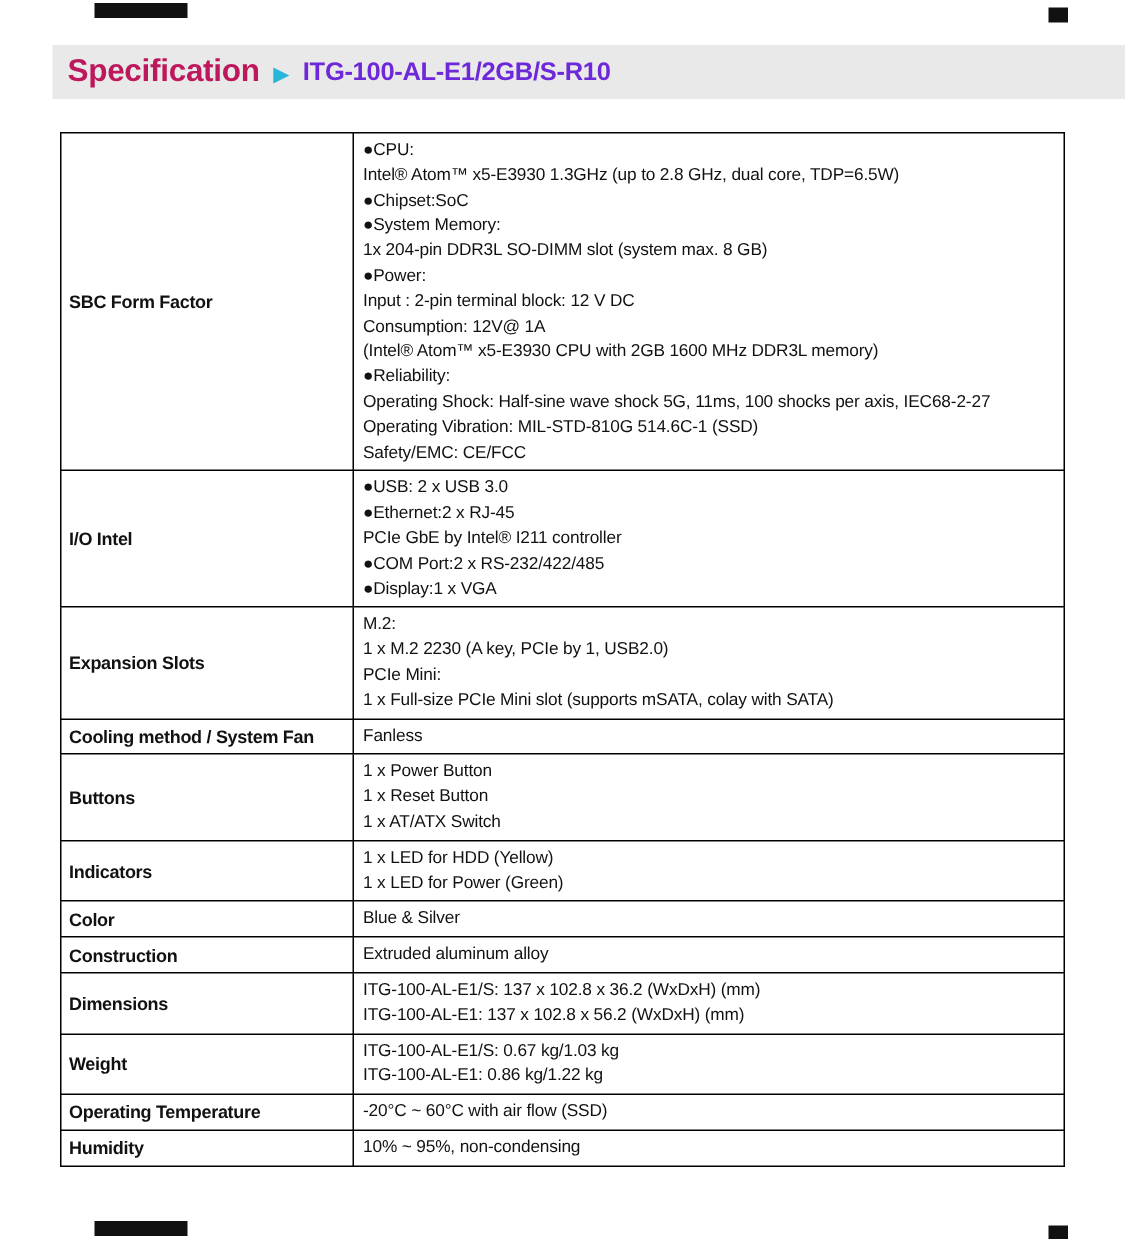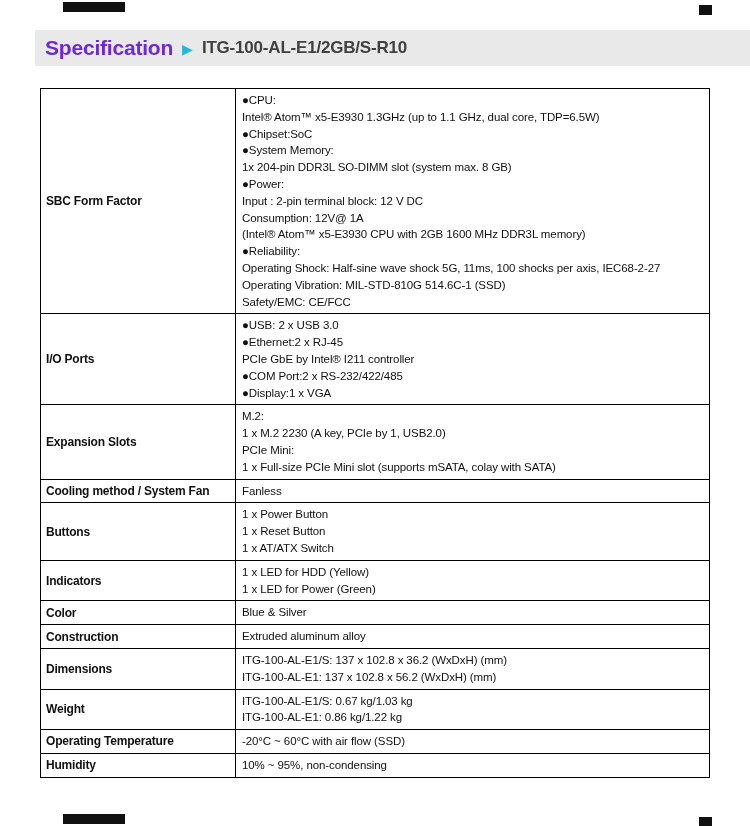--- a/index.html
+++ b/index.html
@@ -26,32 +26,32 @@
     left: 35px; right: 0; top: 30px;
     height: 36px;
     background: #e9e9e9;
     display: flex;
     align-items: center;
   }
   .header-band .title {
     font-size: 21px;
     font-weight: bold;
     margin-left: 10px;
-    color: #6d28d9;
+    color: #be185d;
     letter-spacing: -0.2px;
   }
   .header-band .tri {
     font-size: 14px;
     margin: 1px 9px 0 9px;
     line-height: 1;
   }
   .header-band .model {
     font-size: 17px;
     font-weight: 600;
-    color: #404040;
+    color: #6d28d9;
     letter-spacing: -0.2px;
   }
 
   
   table.spec {
     position: absolute;
     left: 40px; top: 88px;
     width: 670px;
     border-collapse: collapse;
     border: 1.5px solid #000;
@@ -95,36 +95,36 @@
   <span class="tri" style="color: rgb(41, 183, 217);">▶</span>
   <span class="model">ITG-100-AL-E1/2GB/S-R10</span>
 </div>
 
 <table class="spec">
   <tbody>
       <tr>
         <td class="label-cell">SBC Form Factor</td>
         <td class="value-cell">
           <div class="line">●CPU:</div>
-          <div class="line">Intel® Atom™ x5-E3930 1.3GHz (up to 1.1 GHz, dual core, TDP=6.5W)</div>
+          <div class="line">Intel® Atom™ x5-E3930 1.3GHz (up to 2.8 GHz, dual core, TDP=6.5W)</div>
           <div class="line">●Chipset:SoC</div>
           <div class="line">●System Memory:</div>
           <div class="line">1x 204-pin DDR3L SO-DIMM slot (system max. 8 GB)</div>
           <div class="line">●Power:</div>
           <div class="line">Input : 2-pin terminal block: 12 V DC</div>
           <div class="line">Consumption: 12V@ 1A</div>
           <div class="line">(Intel® Atom™ x5-E3930 CPU with 2GB 1600 MHz DDR3L memory)</div>
           <div class="line">●Reliability:</div>
           <div class="line">Operating Shock: Half-sine wave shock 5G, 11ms, 100 shocks per axis, IEC68-2-27</div>
           <div class="line">Operating Vibration: MIL-STD-810G 514.6C-1 (SSD)</div>
           <div class="line">Safety/EMC: CE/FCC</div>
         </td>
       </tr>
       <tr>
-        <td class="label-cell">I/O Ports</td>
+        <td class="label-cell">I/O Intel</td>
         <td class="value-cell">
           <div class="line">●USB: 2 x USB 3.0</div>
           <div class="line">●Ethernet:2 x RJ-45</div>
           <div class="line">PCIe GbE by Intel® I211 controller</div>
           <div class="line">●COM Port:2 x RS-232/422/485</div>
           <div class="line">●Display:1 x VGA</div>
         </td>
       </tr>
       <tr>
         <td class="label-cell">Expansion Slots</td>

